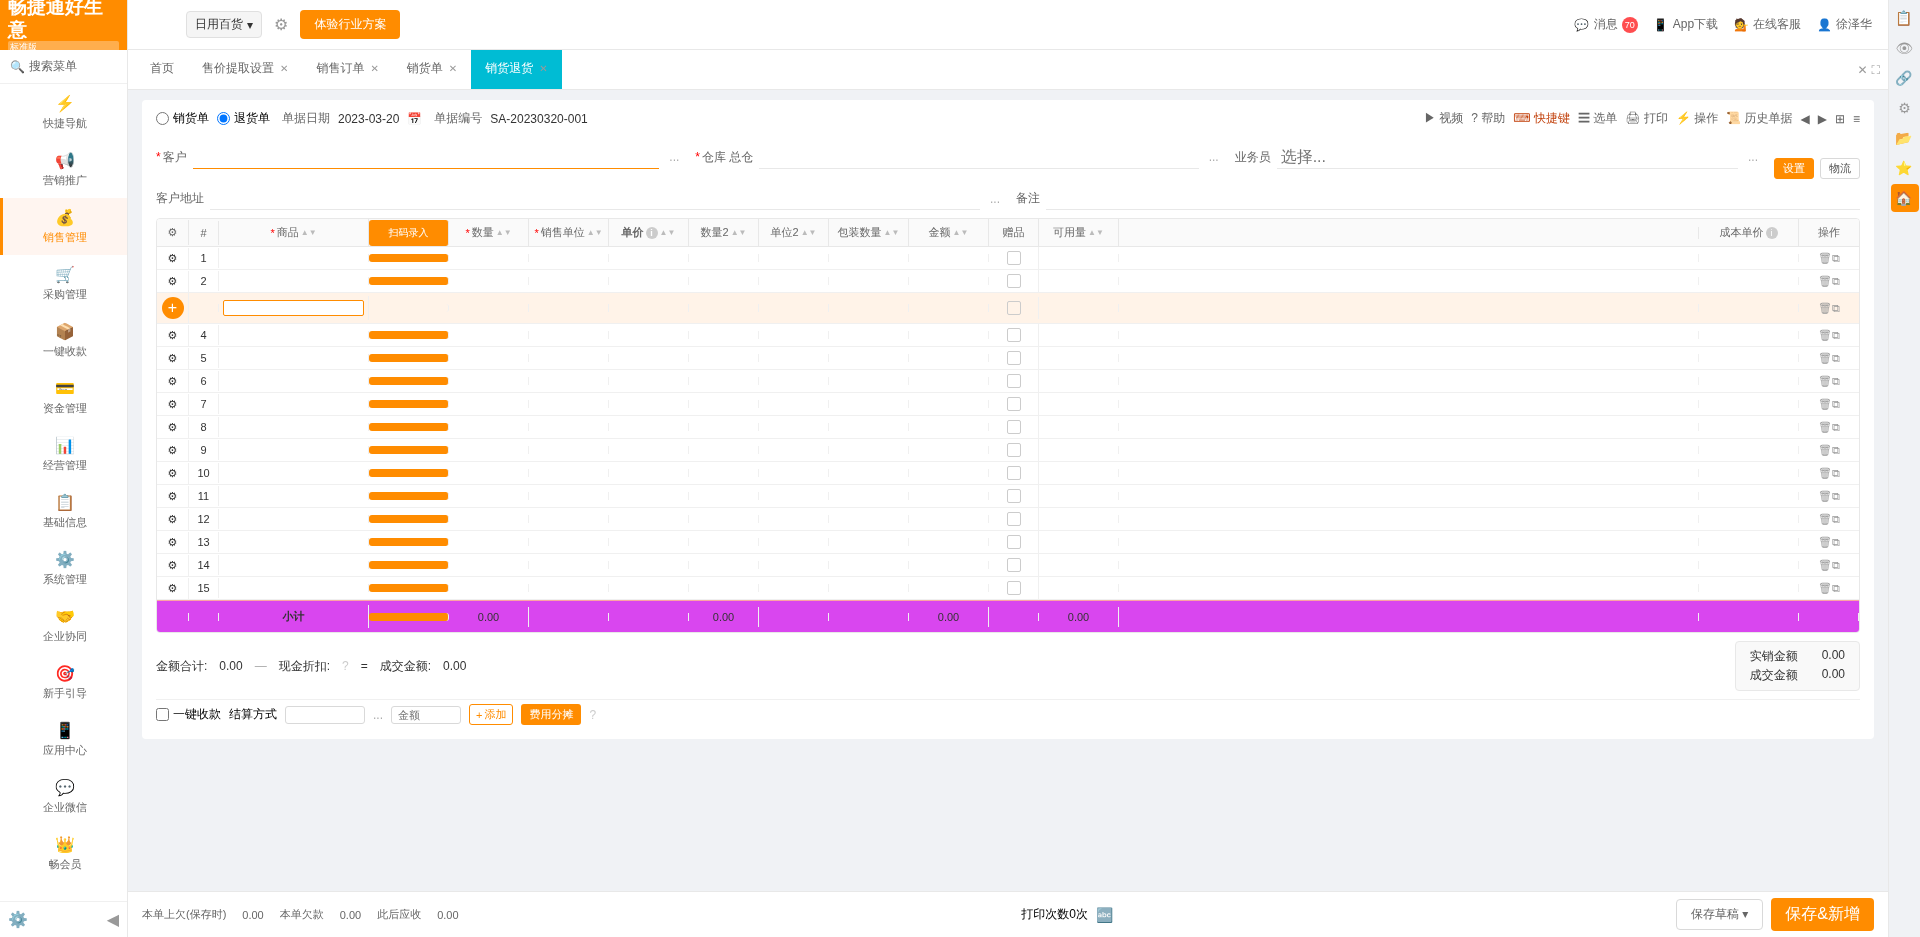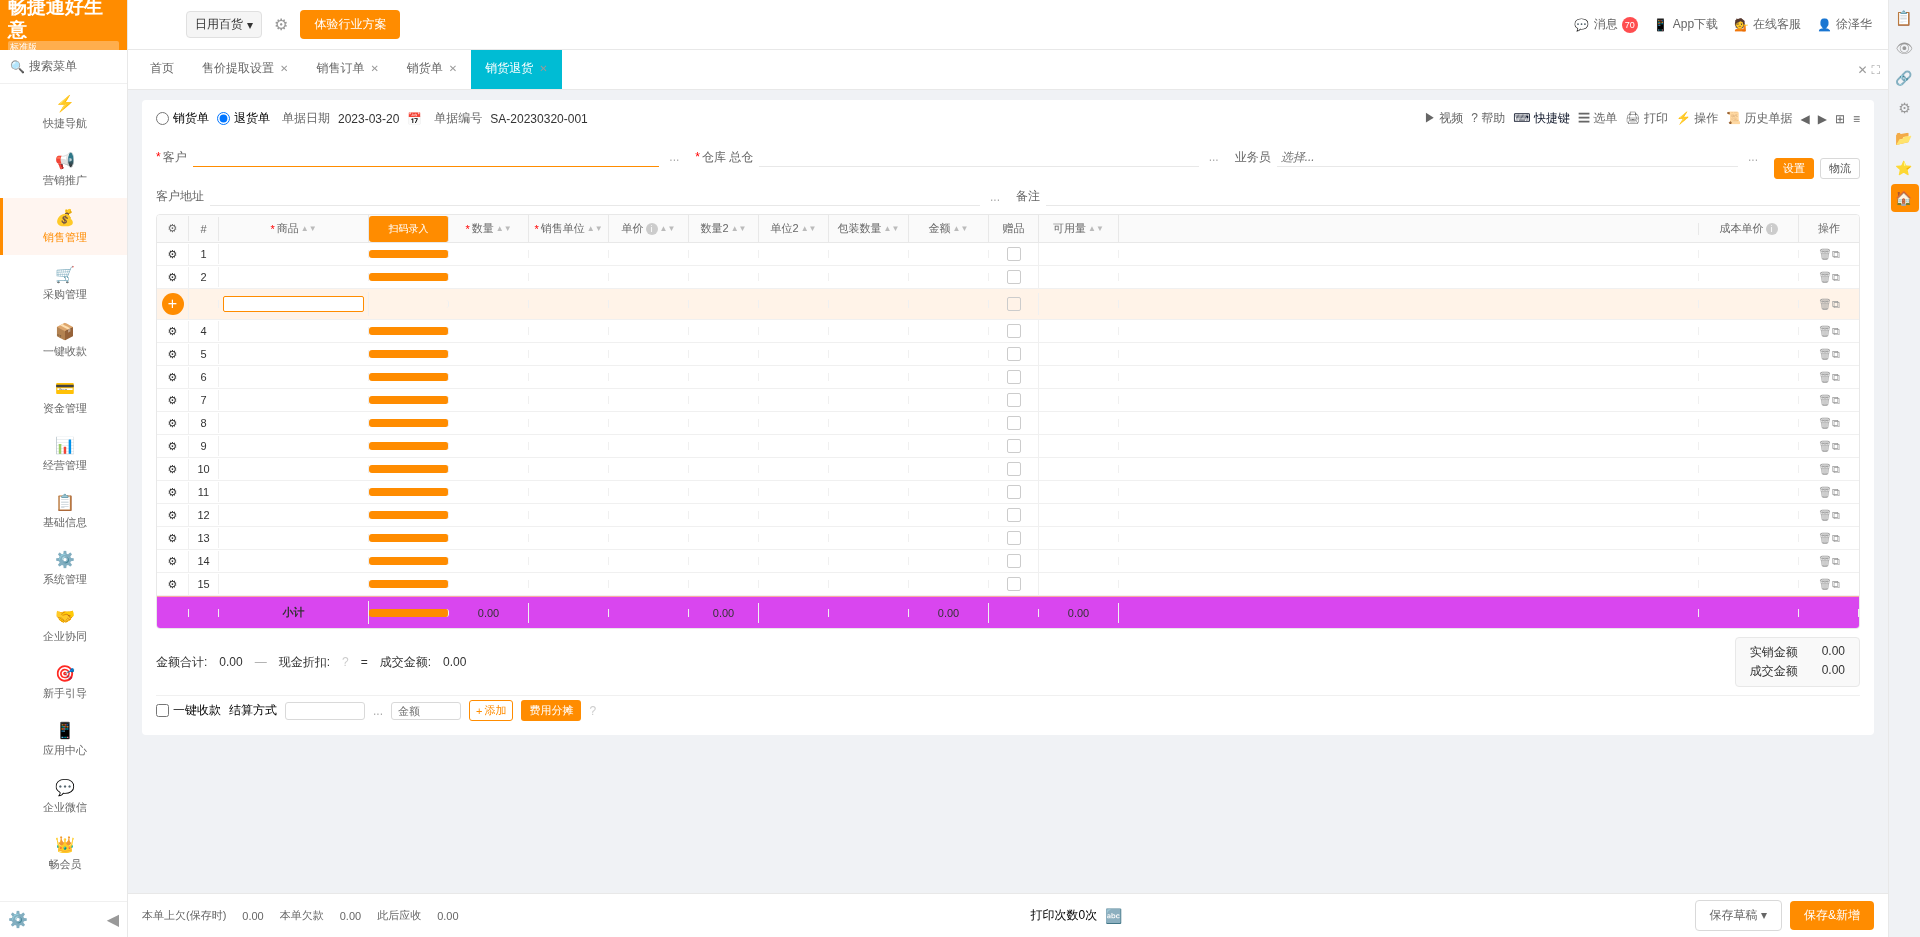--- a/index.html
+++ b/index.html
@@ -51,38 +51,38 @@
     .doc-info { display: flex; align-items: center; gap: 8px; font-size: 12px; color: #333; }
     .doc-info label { color: #666; }
     .toolbar-right { display: flex; align-items: center; gap: 8px; font-size: 12px; color: #666; }
     .toolbar-right span { cursor: pointer; }
 
     
     .form-row { display: flex; align-items: center; gap: 16px; margin-bottom: 8px; }
     .form-field { display: flex; align-items: center; gap: 6px; flex: 1; }
     .form-field label { color: #666; white-space: nowrap; font-size: 12px; }
     .form-field label.required::before { content: '*'; color: red; margin-right: 2px; }
-    .form-field .input-box { flex: 1; border: none; border-bottom: 1px solid #e8e8e8; padding: 2px 4px; font-size: 12px; color: #be185d; background: transparent; outline: none; min-width: 80px; font-style: italic; }
+    .form-field .input-box { flex: 1; border: none; border-bottom: 1px solid #e8e8e8; padding: 2px 4px; font-size: 16px; color: #be185d; background: transparent; outline: none; min-width: 80px; }
     .form-field .ellipsis { color: #aaa; margin-left: 4px; cursor: pointer; }
     .action-btns { display: flex; gap: 6px; margin-top: 23px; }
     .btn-sm { border: 1px solid #d9d9d9; border-radius: 3px; padding: 2px 8px; font-size: 11px; background: white; cursor: pointer; color: #555; }
     .btn-sm.orange { background: #ff8c00; color: white; border-color: #ff8c00; }
 
     
     .grid-wrapper { margin-top: 8px; border: 1px solid #e8e8e8; border-radius: 4px; overflow: hidden; }
     .grid-header { display: flex; align-items: center; background: #fafafa; border-bottom: 1px solid #e8e8e8; }
     .grid-header-cell { padding: 6px 4px; font-size: 11px; color: #666; border-right: 1px solid #e8e8e8; text-align: center; white-space: nowrap; display: flex; align-items: center; justify-content: center; gap: 2px; flex-shrink: 0; }
     .grid-header-cell:last-child { border-right: none; }
     .col-num { width: 30px; }
     .col-gear { width: 32px; }
     .col-product { width: 150px; flex-shrink: 0; }
     .col-barcode { width: 80px; background: #ff8c00; color: white; border-radius: 3px; font-size: 10px; cursor: pointer; }
     .col-qty { width: 80px; }
     .col-unit { width: 80px; }
-    .col-price { width: 80px; }
+    .col-price { width: 80px; font-weight: bold; }
     .col-qty2 { width: 70px; }
     .col-unit2 { width: 70px; }
     .col-pkg { width: 80px; }
     .col-amount { width: 80px; }
     .col-gift { width: 50px; }
     .col-avail { width: 80px; }
     .col-cost { width: 100px; }
     .col-ops { width: 60px; }
 
     .grid-row { display: flex; align-items: center; border-bottom: 1px solid #f0f0f0; }
@@ -102,21 +102,21 @@
     .btn-fee { background: #ff8c00; color: white; border: none; border-radius: 3px; padding: 3px 8px; font-size: 11px; cursor: pointer; }
     .btn-add-fee { border: 1px solid #ff8c00; color: #ff8c00; background: white; border-radius: 3px; padding: 2px 6px; font-size: 11px; cursor: pointer; }
 
     .payment-row { display: flex; align-items: center; gap: 8px; padding: 4px 0; font-size: 12px; border-top: 1px solid #f0f0f0; }
 
     
     .bottom-bar { background: #fff; border-top: 1px solid #e8e8e8; padding: 6px 14px; display: flex; align-items: center; justify-content: space-between; }
     .bottom-info { display: flex; align-items: center; gap: 16px; font-size: 11px; color: #666; }
     .bottom-right { display: flex; align-items: center; gap: 8px; }
     .btn-save-draft { border: 1px solid #d9d9d9; border-radius: 4px; padding: 6px 14px; font-size: 12px; cursor: pointer; background: white; color: #666; }
-    .btn-save-new { background: #ff8c00; color: white; border: none; border-radius: 4px; padding: 6px 14px; font-size: 12px; cursor: pointer; }
+    .btn-save-new { background: #ff8c00; color: white; border: none; border-radius: 4px; padding: 6px 14px; font-size: 16px; cursor: pointer; }
 
     
     .right-panel { width: 32px; background: #f0f2f5; display: flex; flex-direction: column; align-items: center; gap: 2px; padding: 4px 2px; border-left: 1px solid #e8e8e8; }
     .right-panel-item { width: 28px; height: 28px; display: flex; align-items: center; justify-content: center; font-size: 14px; color: #999; cursor: pointer; border-radius: 4px; }
     .right-panel-item.active { background: #ff8c00; color: white; }
 
     .content-inner { background: #fff; border-radius: 4px; }
 
     .teal-tab { background: #00bcd4 !important; color: white !important; border-bottom: 2px solid #00bcd4 !important; }
 
@@ -282,21 +282,21 @@
             <span>📅</span>
           </div>
           <div class="doc-info">
             <label>单据编号</label>
             <span>SA-20230320-001</span>
           </div>
         </div>
         <div class="toolbar-right">
           <span>▶ <span>视频</span></span>
           <span>? <span>帮助</span></span>
-          <span style="color:#0f172a;">⌨ <span>快捷键</span></span>
+          <span style="color:#c2410c;">⌨ <span>快捷键</span></span>
           <span>☰ <span>选单</span></span>
           <span>🖨 <span>打印</span></span>
           <span>⚡ <span>操作</span></span>
           <span>📜 <span>历史单据</span></span>
           <span>◀</span>
           <span>▶</span>
           <span>⊞</span>
           <span>≡</span>
         </div>
       </div>

